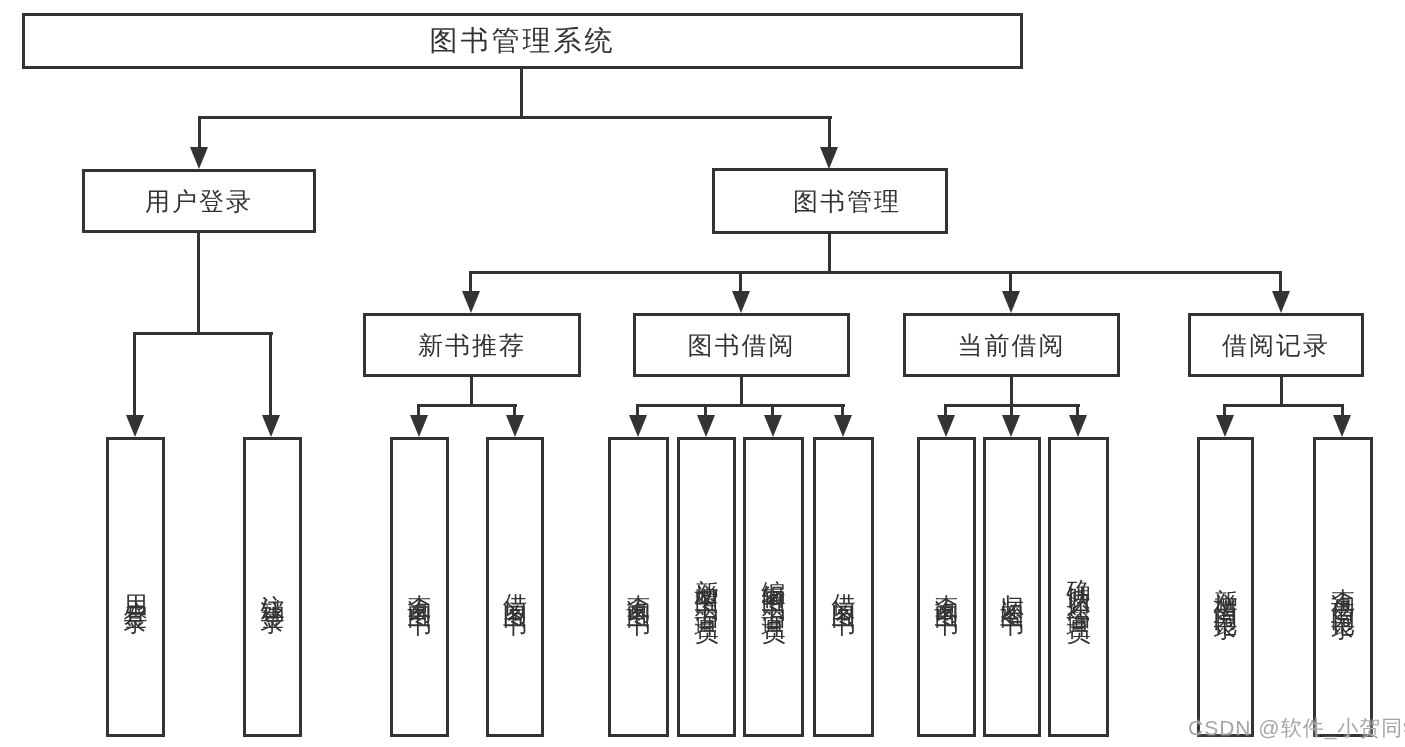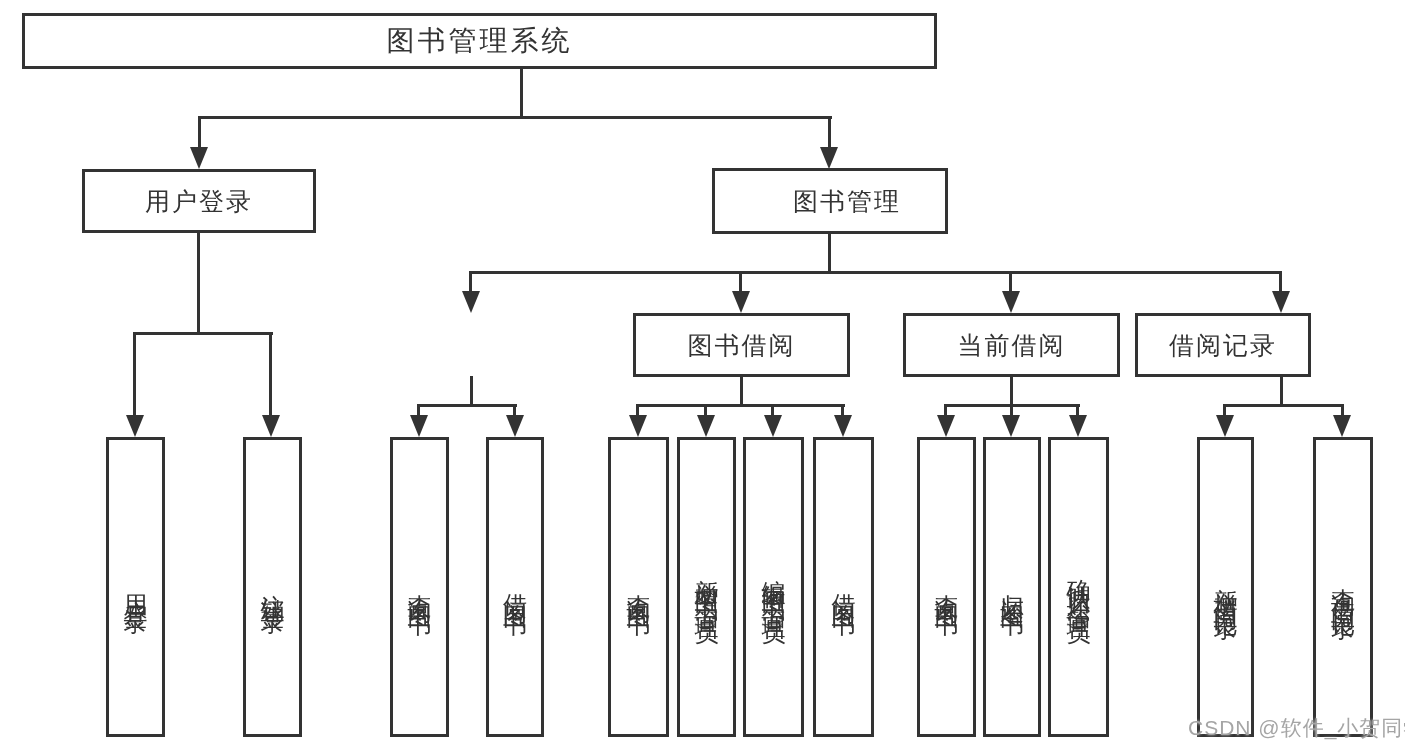--- a/index.html
+++ b/index.html
@@ -41,21 +41,21 @@
     position:absolute;left:1188px;top:714px;z-index:5;
     font-size:21px;color:var(--watermark);letter-spacing:1px;white-space:nowrap;
     text-shadow:0 0 3px rgba(255,255,255,.85);
   }
 </style>
 </head>
 <body>
 
 <div class="canvas">
 
-  <div class="box title" style="left:22px;top:13px;width:915px;height:56px;">
+  <div class="box title" style="left:22px;top:13px;width:1001px;height:56px;">
     <span>图书管理系统</span>
   </div>
 
   <div class="vline" style="left:520px;top:68px;height:51px;"></div>
   <div class="hline" style="left:198px;top:116px;width:634px;"></div>
   <div class="vline" style="left:198px;top:116px;height:33px;"></div>
   <div class="arrow" style="left:190px;top:147px;"></div>
   <div class="vline" style="left:828px;top:116px;height:33px;"></div>
   <div class="arrow" style="left:820px;top:147px;"></div>
 
@@ -77,27 +77,30 @@
   <div class="hline" style="left:469px;top:271px;width:813px;"></div>
   <div class="vline" style="left:469px;top:271px;height:24px;"></div>
   <div class="arrow" style="left:462px;top:291px;"></div>
   <div class="vline" style="left:739px;top:271px;height:24px;"></div>
   <div class="arrow" style="left:732px;top:291px;"></div>
   <div class="vline" style="left:1009px;top:271px;height:24px;"></div>
   <div class="arrow" style="left:1002px;top:291px;"></div>
   <div class="vline" style="left:1279px;top:271px;height:24px;"></div>
   <div class="arrow" style="left:1272px;top:291px;"></div>
 
+  <div class="box mid" style="left:363px;top:313px;width:218px;height:64px;">
+    <span>新书推荐</span>
+  </div>
   <div class="box mid" style="left:903px;top:313px;width:217px;height:64px;">
     <span>当前借阅</span>
   </div>
   <div class="box mid" style="left:633px;top:313px;width:217px;height:64px;">
     <span>图书借阅</span>
   </div>
-  <div class="box mid" style="left:1135px;top:313px;width:176px;height:64px;">
+  <div class="box mid" style="left:1188px;top:313px;width:176px;height:64px;">
     <span>借阅记录</span>
   </div>
 
   <div class="vline" style="left:470px;top:376px;height:31px;"></div>
   <div class="hline" style="left:417px;top:404px;width:100px;"></div>
   <div class="vline" style="left:417px;top:404px;height:13px;"></div>
   <div class="arrow" style="left:410px;top:415px;"></div>
   <div class="vline" style="left:513px;top:404px;height:13px;"></div>
   <div class="arrow" style="left:506px;top:415px;"></div>
 

